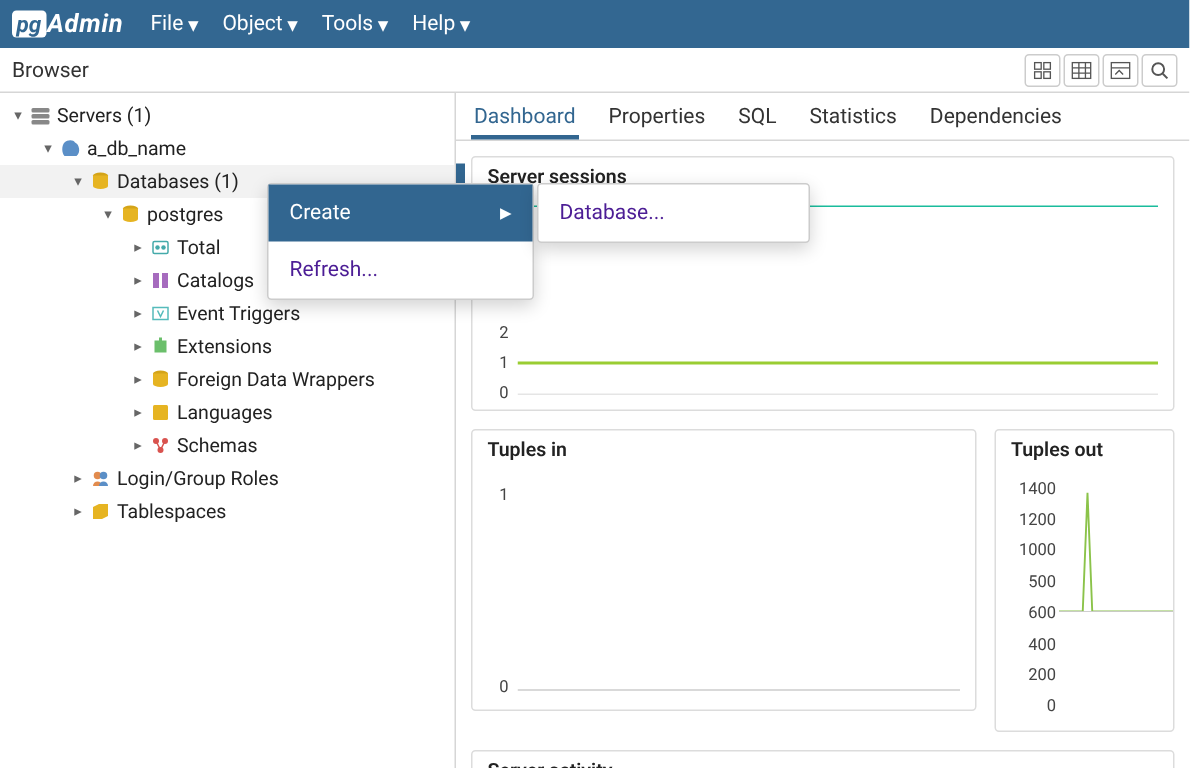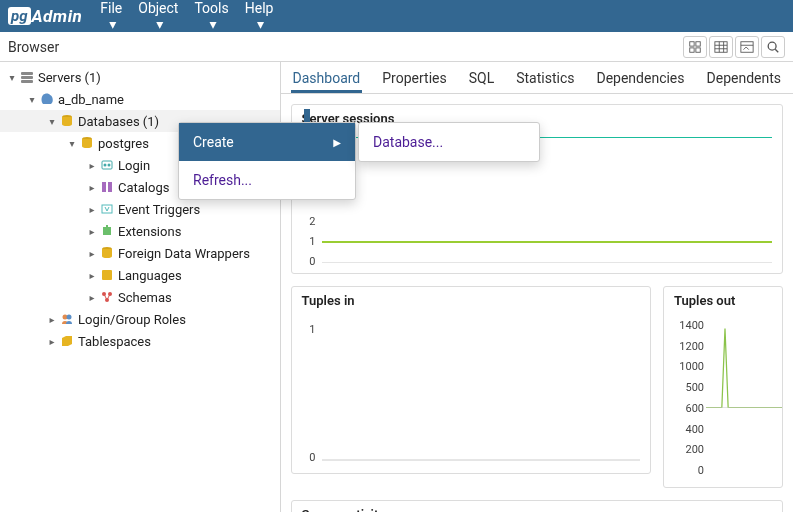--- a/index.html
+++ b/index.html
@@ -3,21 +3,21 @@
 <meta charset="utf-8">
 <style>
 * { box-sizing: border-box; margin: 0; padding: 0; }
 body { font-family: -apple-system, BlinkMacSystemFont, "Segoe UI", Roboto, Helvetica, Arial, sans-serif; font-size: 13px; color: #222; background: #fff; width: 793px; height: 512px; overflow: hidden; position: relative; }
 
 
 .menubar { background: #336791; height: 32px; display: flex; align-items: center; padding: 0 8px; color: #fff; }
 .logo { display: flex; align-items: center; margin-right: 18px; }
 .logo-badge { background: #fff; color: #336791; border-radius: 3px; padding: 0 3px; font-style: italic; font-weight: 700; font-size: 15px; margin-right: 1px; text-align: center; }
 .logo-rest { font-style: italic; font-weight: 700; font-size: 17px; color: #fff; letter-spacing: 0.5px; }
-.menu-item { display: flex; align-items: center; margin-right: 16px; font-size: 14px; cursor: pointer; flex-direction: column; }
+.menu-item { display: flex; align-items: center; margin-right: 16px; font-size: 14px; cursor: pointer; }
 .menu-item .chev { margin-left: 3px; }
 
 
 .browser-header { height: 30px; border-bottom: 1px solid #d6d6d6; display: flex; align-items: center; padding: 0 8px; justify-content: space-between; }
 .browser-title { font-size: 14px; color: #333; }
 .browser-tools { display: flex; gap: 2px; }
 .tool-btn { width: 24px; height: 22px; border: 1px solid #ccc; border-radius: 3px; background: #fff; display: flex; align-items: center; justify-content: center; cursor: pointer; color: #555; }
 
 
 .main { display: flex; height: calc(512px - 32px - 30px); }
@@ -172,21 +172,21 @@
       </div>
     <div class="tree-row ind-5">
         <span class="arrow">▸</span>
         <span class="icon">
           <svg width="14" height="14">
             <rect x="2" y="3" width="10" height="8" rx="1" fill="none" stroke="#4aa"></rect>
             <circle cx="5" cy="7" r="1.5" fill="#4aa"></circle>
             <circle cx="9" cy="7" r="1.5" fill="#4aa"></circle>
           </svg>
         </span>
-        <span class="label">Login</span>
+        <span class="label">Total</span>
       </div>
     <div class="tree-row ind-5">
         <span class="arrow">▸</span>
         <span class="icon">
           <svg width="14" height="14">
             <rect x="2" y="2" width="4" height="10" fill="#a66bbe"></rect>
             <rect x="8" y="2" width="4" height="10" fill="#a66bbe"></rect>
           </svg>
         </span>
         <span class="label">Catalogs</span>
@@ -266,21 +266,20 @@
       </div>
   </div>
 
   <div class="content">
     <div class="tabs">
       <div class="tab active">Dashboard</div>
       <div class="tab">Properties</div>
       <div class="tab">SQL</div>
       <div class="tab">Statistics</div>
       <div class="tab">Dependencies</div>
-      <div class="tab">Dependents</div>
     </div>
 
     <div class="dash">
 
       <div class="panel sessions">
         <div class="panel-head">
           <span class="panel-title">Server sessions</span>
         </div>
         <div class="plot">
           <svg width="100%" height="100%" viewBox="0 0 440 120" preserveAspectRatio="none">

